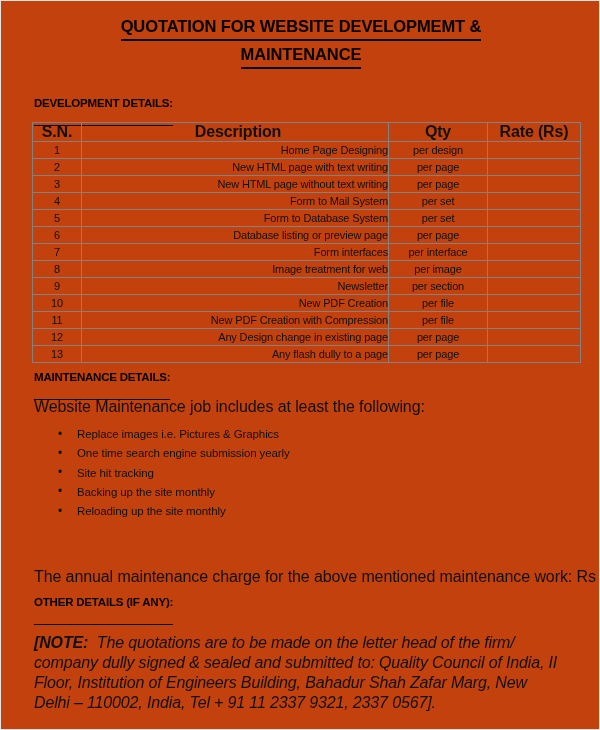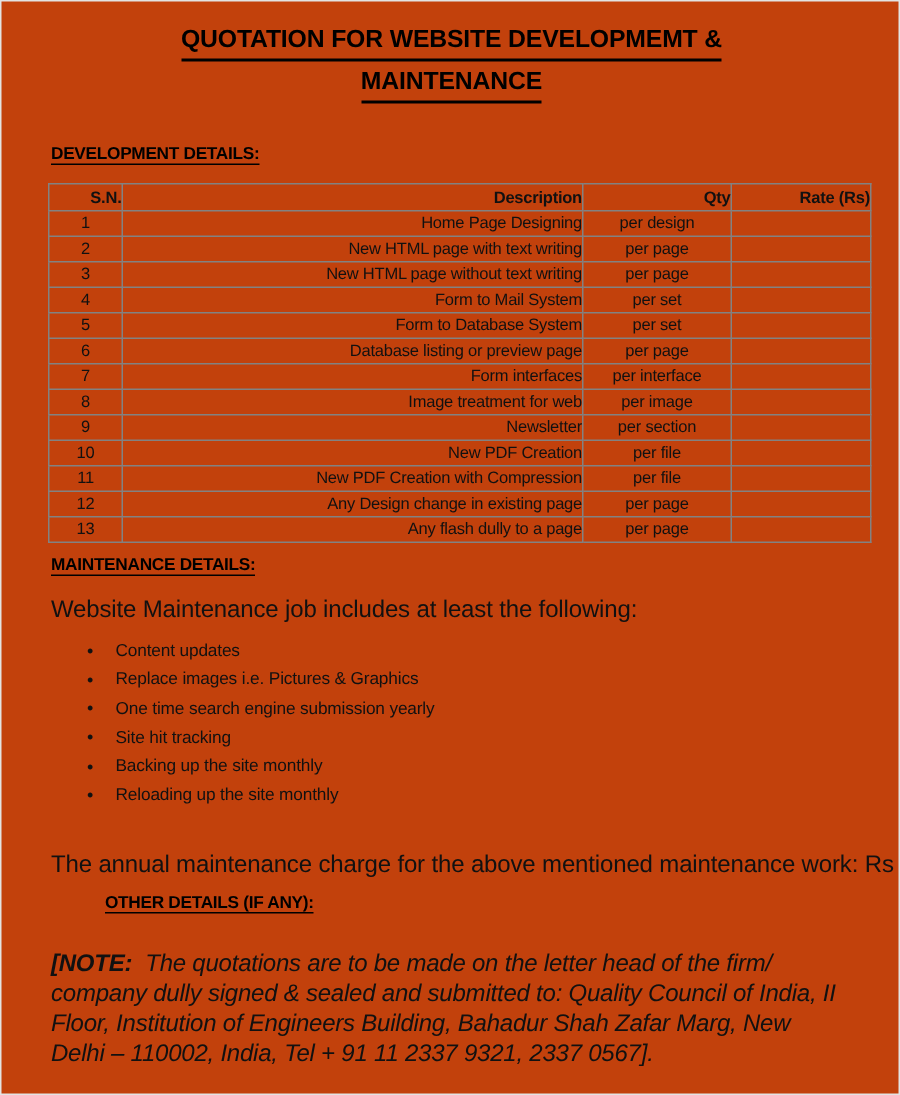--- a/index.html
+++ b/index.html
@@ -41,26 +41,26 @@
   
   .sec-head {
     position: absolute;
     font-size: 11.5px;
     font-weight: bold;
     color: #000;
     letter-spacing: -0.2px;
   }
   .sec-head span {
     border-bottom: 1.6px solid #000;
-    padding-bottom: 0px;
+    padding-bottom: 16px;
     display: inline-block;
   }
   #dev-head { left: 33px; top: 96px; }
   #maint-head { left: 33px; top: 370px; text-decoration: underline; }
-  #other-head { left: 33px; top: 595px; margin-left: 36px; }
+  #other-head { left: 33px; top: 595px; }
 
   
   .qtable {
     position: absolute;
     left: 31px;
     top: 121px;
     width: 538px;
     border-collapse: collapse;
     table-layout: fixed;
     font-size: 11px;
@@ -68,23 +68,23 @@
   .qtable th, .qtable td {
     border: 1px solid #828282;
     height: 16px;
     padding: 0 0 0 0;
     color: #111;
     font-weight: normal;
     letter-spacing: -0.15px;
   }
   .qtable thead th {
     font-weight: bold;
-    text-align: right;
+    text-align: center;
     height: 17px;
-    font-size: 11px;
+    font-size: 16px;
   }
   .col-sn   { width: 48px; text-align: center; }
   .col-desc { width: 300px; text-align: right; padding-left: 6px !important; }
   .col-qty  { width: 98px; text-align: center; }
   .col-rate { width: 92px; text-align: center; }
 
   
   .para {
     position: absolute;
     font-size: 16px;
@@ -244,21 +244,20 @@
     </tbody>
   </table>
 
   <div class="sec-head" id="maint-head">
     <span>MAINTENANCE DETAILS:</span>
   </div>
 
   <div class="para" id="maint-intro">Website Maintenance job includes at least the following:</div>
 
   <ul class="bullets">
-    <li>Content updates</li>
     <li>Replace images i.e. Pictures &amp; Graphics</li>
     <li>One time search engine submission yearly</li>
     <li>Site hit tracking</li>
     <li>Backing up the site monthly</li>
     <li>Reloading up the site monthly</li>
   </ul>
 
   <div class="para" id="annual-line">The annual maintenance charge for the above mentioned maintenance work: Rs ______</div>
 
   <div class="sec-head" id="other-head">

